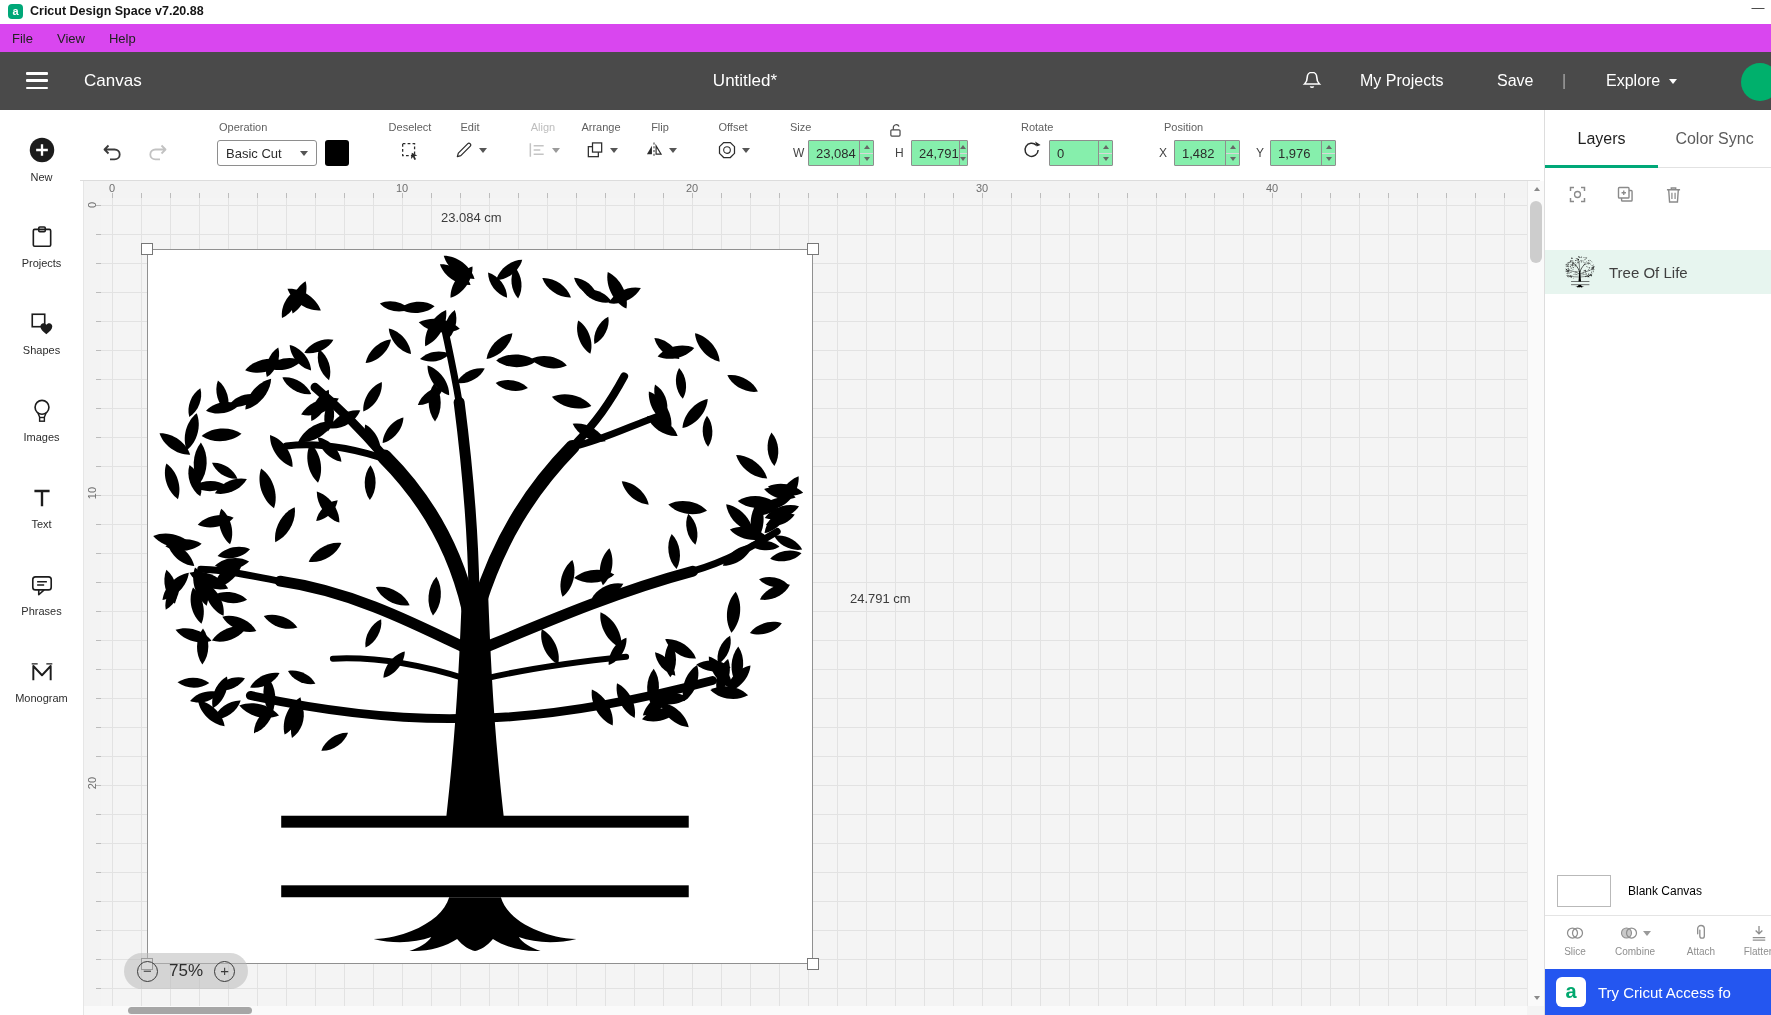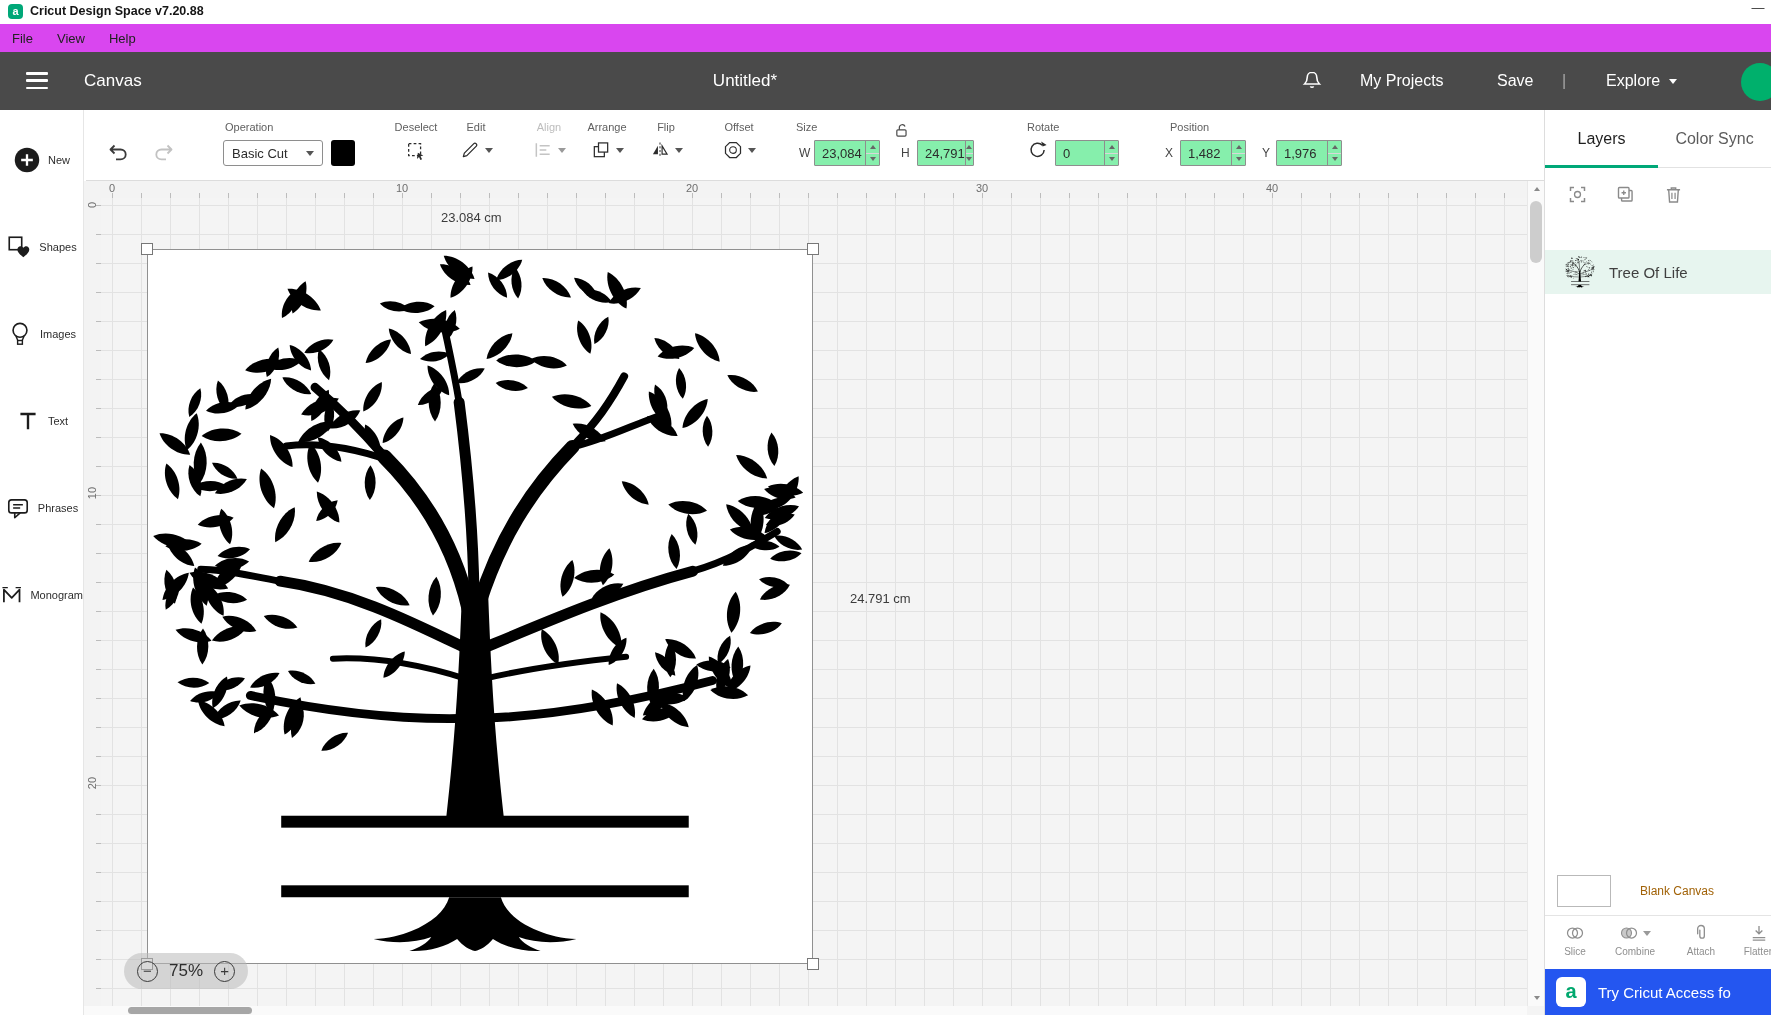--- a/index.html
+++ b/index.html
@@ -23,25 +23,25 @@
   #hdr-myprojects { position:absolute; left:1360px; top:0; line-height:58px; font-size:16px; }
   #hdr-save { position:absolute; left:1497px; top:0; line-height:58px; font-size:16px; }
   #hdr-divider { position:absolute; left:1562px; top:0; line-height:58px; font-size:16px; color:#a7a7a7; }
   #hdr-explore { position:absolute; left:1606px; top:0; line-height:58px; font-size:16px; display:flex; align-items:center; gap:9px; height:58px; }
   #hdr-avatar { position:absolute; left:1741px; top:11px; width:38px; height:38px; border-radius:50%; background:#00b06c; }
   .caret-w { width:0; height:0; border-left:4.5px solid transparent; border-right:4.5px solid transparent; border-top:5.5px solid #fff; }
   .caret-d { width:0; height:0; border-left:4px solid transparent; border-right:4px solid transparent; border-top:5px solid #555; }
   .caret-g { width:0; height:0; border-left:4px solid transparent; border-right:4px solid transparent; border-top:5px solid #9a9a9a; }
   
   #sidebar { position:absolute; left:0; top:110px; width:84px; height:905px; background:#fff; border-right:1px solid #e6e6e6; padding-top:6px; }
-  .sb-item { height:87px; display:flex; flex-direction:row; align-items:center; justify-content:center; gap:7px; }
+  .sb-item { height:87px; display:flex; flex-direction:column; align-items:center; justify-content:center; gap:7px; }
   .sb-item .lbl { font-size:11px; color:#2d2d2d; }
   .sb-item svg { display:block; }
   
-  #toolbar { position:absolute; left:86px; top:110px; width:1460px; height:71px; background:#fff; border-bottom:1px solid #dcdcdc; }
+  #toolbar { position:absolute; left:80px; top:110px; width:1460px; height:71px; background:#fff; border-bottom:1px solid #dcdcdc; }
   .tb-label { position:absolute; top:11px; font-size:11px; color:#5f5f5f; }
   .tb-label-c { position:absolute; top:11px; font-size:11px; color:#5f5f5f; text-align:center; }
   .tb-ctl { position:absolute; top:30px; height:26px; }
   .tb-icon-btn { position:absolute; top:30px; display:flex; align-items:center; gap:5px; justify-content:center; }
   .dropdown { display:flex; align-items:center; justify-content:space-between; border:1px solid #8e8e8e; border-radius:3px; padding:0 8px; font-size:13px; color:#2c2c2c; background:#fff; }
   .stepper { display:flex; align-items:stretch; border:1px solid #8e8e8e; border-radius:1px; background:#86efac; overflow:hidden; }
   .stepper .val { flex:1; font-size:13px; color:#2c2c2c; display:flex; align-items:center; padding-left:7px; }
   .spin { width:14px; border-left:1px solid #8e8e8e; display:flex; flex-direction:column; }
   .spin div { flex:1; display:flex; align-items:center; justify-content:center; }
   .spin .u { border-bottom:1px solid #d8d8d8; }
@@ -79,21 +79,21 @@
   #rp-tabs { height:58px; display:flex; border-bottom:1px solid #e2e2e2; flex:none; }
   .rp-tab { flex:1; display:flex; align-items:center; justify-content:center; font-size:16px; color:#5c5c5c; position:relative; }
   .rp-tab.active { color:#1f1f1f; }
   .rp-tab.active::after { content:''; position:absolute; left:0; right:0; bottom:-1px; height:3px; background:#00a878; }
   #rp-iconrow { height:52px; display:flex; align-items:center; gap:27px; padding-left:22px; flex:none; }
   #layer-row { margin-top:30px; height:44px; background:#e7f5ef; display:flex; align-items:center; padding-left:20px; flex:none; }
   #layer-name { font-size:15px; color:#3f3f3f; margin-left:14px; }
   #rp-bottom { margin-top:auto; flex:none; }
   #blank-row { height:48px; display:flex; align-items:center; padding-left:12px; }
   #blank-swatch { width:54px; height:32px; background:#fff; border:1px solid #b9b9b9; }
-  #blank-label { font-size:12px; color:#a16207; margin-left:29px; }
+  #blank-label { font-size:12px; color:#000000; margin-left:17px; }
   #rp-actions { height:54px; border-top:1px solid #e4e4e4; position:relative; }
   .rp-act { position:absolute; top:7px; width:56px; display:flex; flex-direction:column; align-items:center; gap:3px; }
   .rp-act .lbl { font-size:10px; color:#8f8f8f; }
   #rp-banner { height:46px; background:#2456f0; display:flex; align-items:center; padding-left:11px; overflow:hidden; }
   #banner-logo { width:30px; height:30px; background:#fff; border-radius:6px; color:#00a86e; font-weight:bold; font-size:20px; text-align:center; line-height:29px; flex:none; }
   #banner-text { color:#fff; font-size:15px; margin-left:12px; white-space:nowrap; }
 </style>
 </head>
 <body>
 
@@ -335,20 +335,27 @@
 <div id="sidebar">
   <div class="sb-item">
     <svg width="28" height="28" viewBox="0 0 24 24">
         <circle cx="12" cy="12" r="10.5" fill="#1c1c1c"></circle>
         <path d="M12,7 V17 M7,12 H17" stroke="#fff" stroke-width="2"></path>
       </svg>
     <span class="lbl">New</span>
   </div>
   <div class="sb-item">
     <svg width="26" height="26" viewBox="0 0 24 24">
+        <rect x="4" y="5" width="16" height="15.5" rx="1.2" fill="none" stroke="#1c1c1c" stroke-width="1.5"></rect>
+        <rect x="9" y="2.8" width="6" height="4.2" rx="1" fill="none" stroke="#1c1c1c" stroke-width="1.5"></rect>
+      </svg>
+    <span class="lbl">Projects</span>
+  </div>
+  <div class="sb-item">
+    <svg width="26" height="26" viewBox="0 0 24 24">
         <rect x="3" y="3" width="11.5" height="11.5" fill="none" stroke="#1c1c1c" stroke-width="1.5"></rect>
         <path d="M16,21.5 C13,19 10.5,17 10.5,14.3 C10.5,12.5 11.8,11.2 13.3,11.2 C14.4,11.2 15.4,11.8 16,12.8 C16.6,11.8 17.6,11.2 18.7,11.2 C20.2,11.2 21.5,12.5 21.5,14.3 C21.5,17 19,19 16,21.5 Z" fill="#1c1c1c"></path>
       </svg>
     <span class="lbl">Shapes</span>
   </div>
   <div class="sb-item">
     <svg width="26" height="26" viewBox="0 0 24 24">
         <circle cx="12" cy="8.6" r="6.4" fill="none" stroke="#1c1c1c" stroke-width="1.5"></circle>
         <path d="M8.2,13.8 L10,18 M15.8,13.8 L14,18" stroke="#1c1c1c" stroke-width="1.3" fill="none"></path>
         <rect x="9.8" y="18" width="4.4" height="3.4" fill="none" stroke="#1c1c1c" stroke-width="1.3"></rect>

